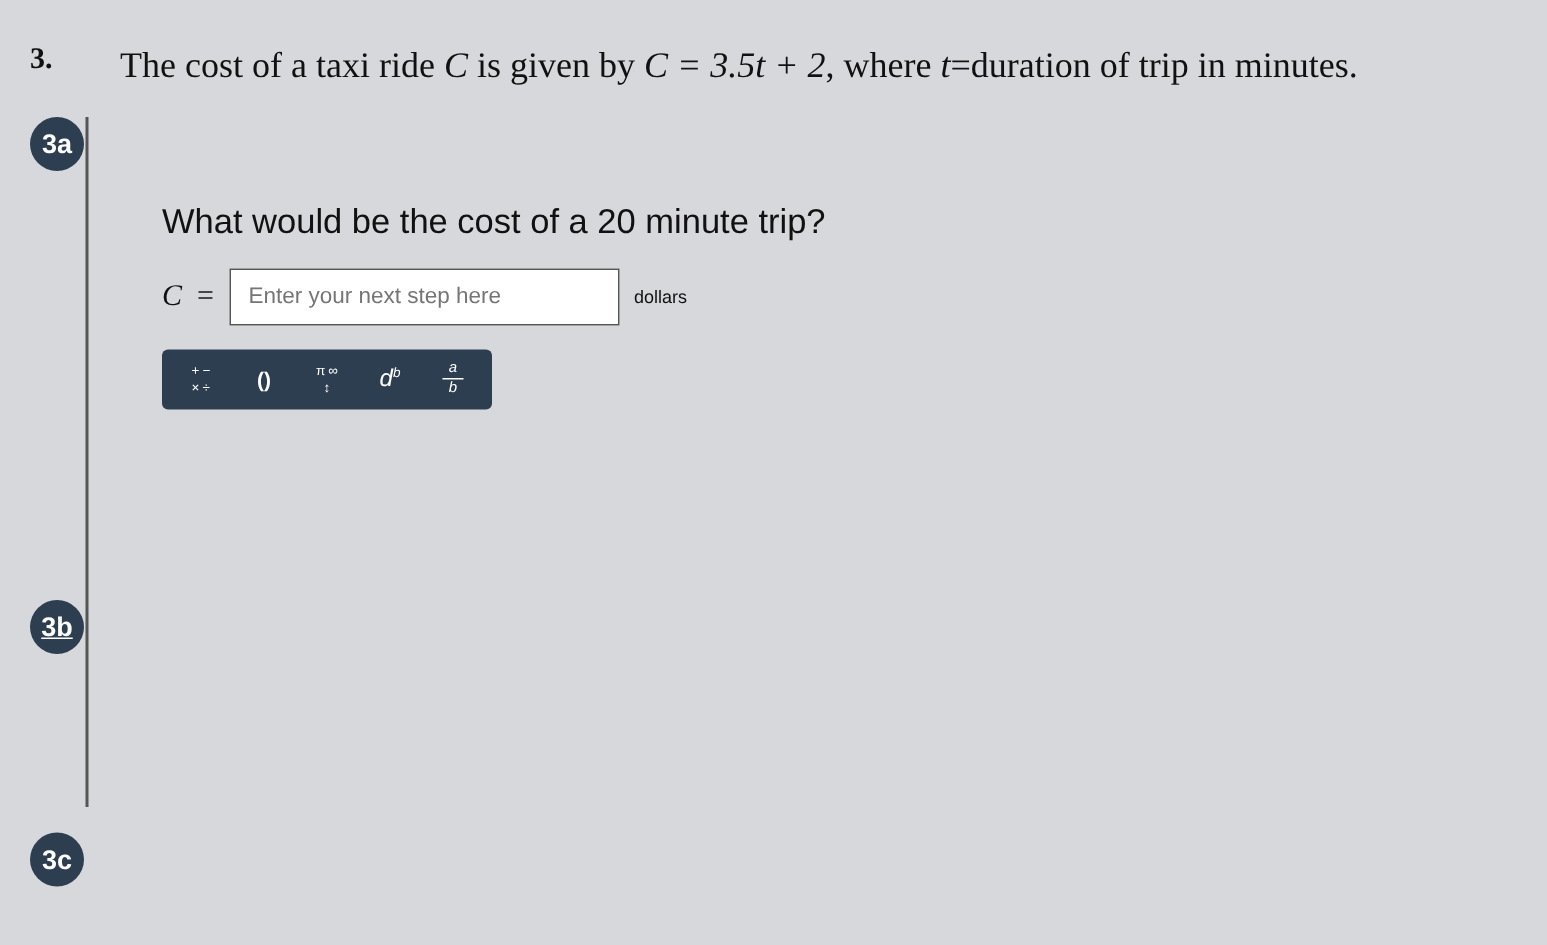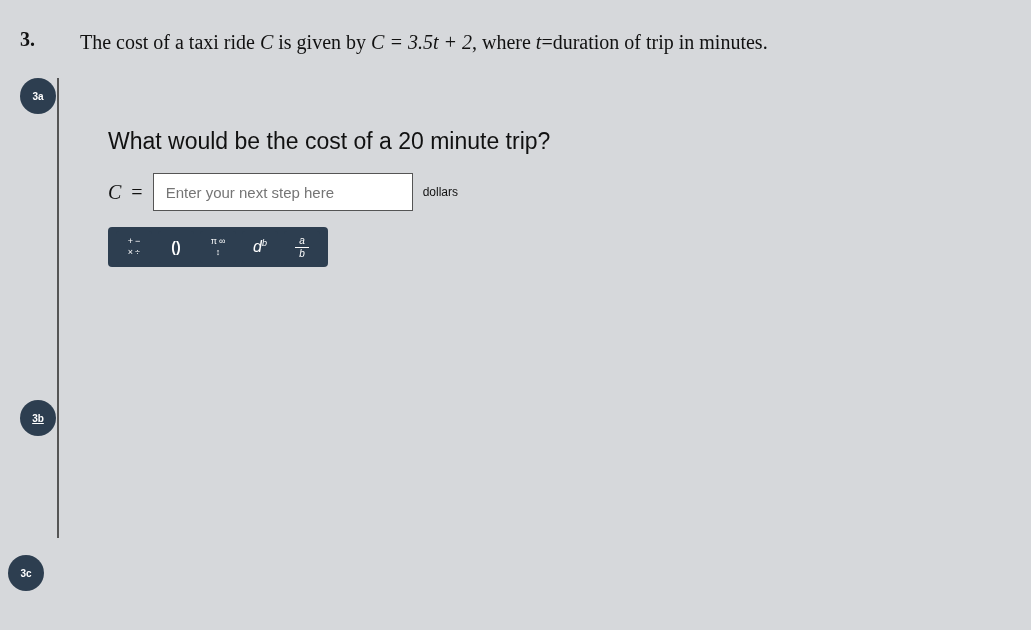--- a/index.html
+++ b/index.html
@@ -24,55 +24,55 @@
     .question-number {
       font-size: 20px;
       font-weight: bold;
       color: #111;
       position: absolute;
       top: 28px;
       left: 20px;
     }
 
     .question-text {
-      font-size: 20px;
+      font-size: 24px;
       color: #111;
       margin-left: 40px;
       margin-top: 0px;
       line-height: 1.4;
     }
 
     .sub-label {
       width: 36px;
       height: 36px;
       border-radius: 50%;
       background-color: #2d3e50;
       color: white;
       display: flex;
       align-items: center;
       justify-content: center;
-      font-size: 10px;
+      font-size: 18px;
       font-weight: bold;
       font-family: Arial, sans-serif;
       position: absolute;
     }
 
     .sub-3a {
       left: 20px;
       top: 78px;
     }
 
     .sub-3b {
       left: 20px;
       top: 400px;
       text-decoration: underline;
     }
 
     .sub-3c {
-      left: 8px;
+      left: 20px;
       top: 555px;
     }
 
     .part-3a-content {
       margin-left: 68px;
       margin-top: 72px;
     }
 
     .part-3a-question {
       font-size: 23px;

